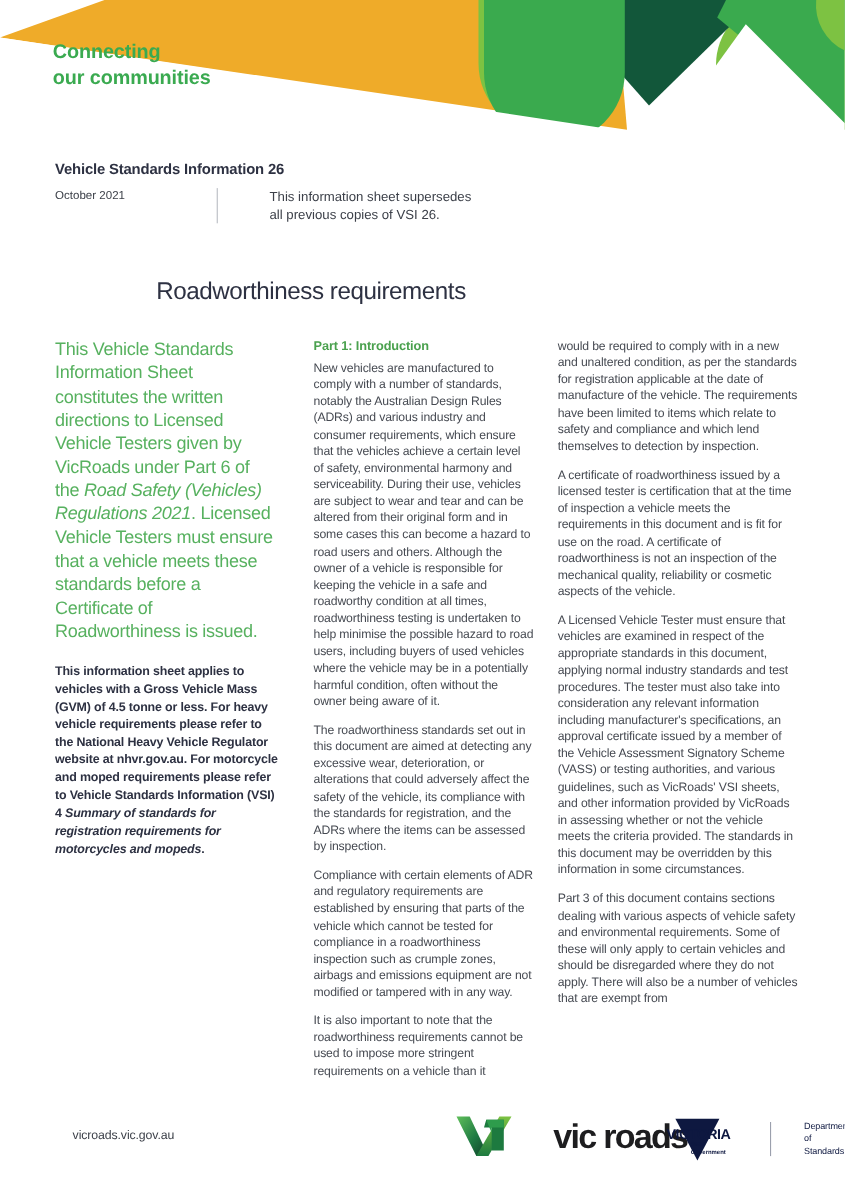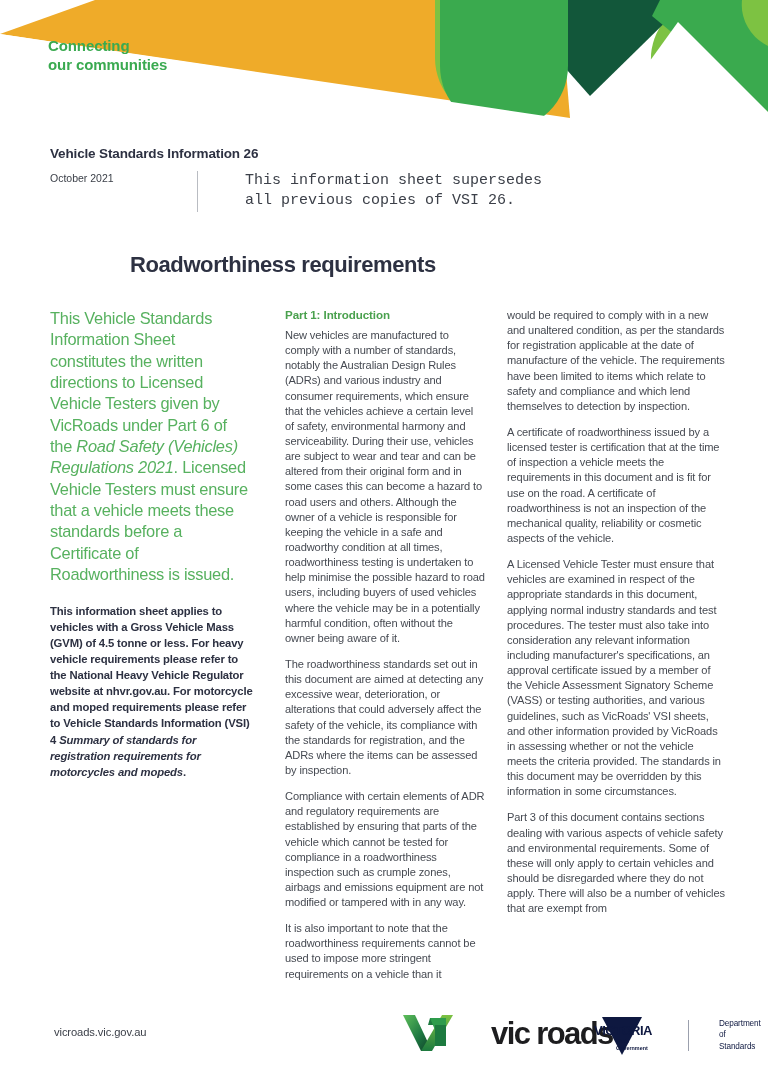--- a/index.html
+++ b/index.html
@@ -28,21 +28,21 @@
     width: 768px;
     height: 130px;
     overflow: hidden;
   }
   .banner svg { display: block; }
 
   .banner-title {
     position: absolute;
     left: 48px;
     top: 36px;
-    font-size: 15px;
+    font-size: 18px;
     font-weight: bold;
     line-height: 1.28;
     color: #3aaa50;
     letter-spacing: -0.1px;
     z-index: 5;
     white-space: pre-line;
   }
 
   
   .masthead {
@@ -73,34 +73,33 @@
   }
   .vsi-divider {
     width: 1px;
     background: #b9bcc2;
     align-self: stretch;
     min-height: 26px;
     margin-right: 12px;
     flex: 0 0 1px;
   }
   .vsi-note {
-    font-size: 15px;
+    font-size: 12px;
     color: #3c4049;
     line-height: 1.35;
     white-space: pre-line;
-    font-family: Liberation Mono, monospace;
   }
 
   
   .doc-heading {
     position: absolute;
-    left: 130px;
+    left: 142px;
     top: 252px;
     font-size: 22px;
-    font-weight: bold;
+    font-weight: normal;
     color: #2d3142;
     letter-spacing: -0.4px;
     margin: 0;
   }
 
   
   .columns {
     position: absolute;
     left: 50px;
     top: 308px;
@@ -148,21 +147,21 @@
     line-height: 1.365;
     color: #464a52;
     margin: 0 0 11px 0;
     letter-spacing: -0.12px;
   }
   p.body:last-child { margin-bottom: 0; }
 
   
   .footer {
     position: absolute;
-    left: 4px;
+    left: 16px;
     bottom: 0;
     width: 640px;
     height: 90px;
   }
   .footer-url {
     position: absolute;
     left: 50px;
     top: 27px;
     font-size: 11.2px;
     color: #3c4049;

